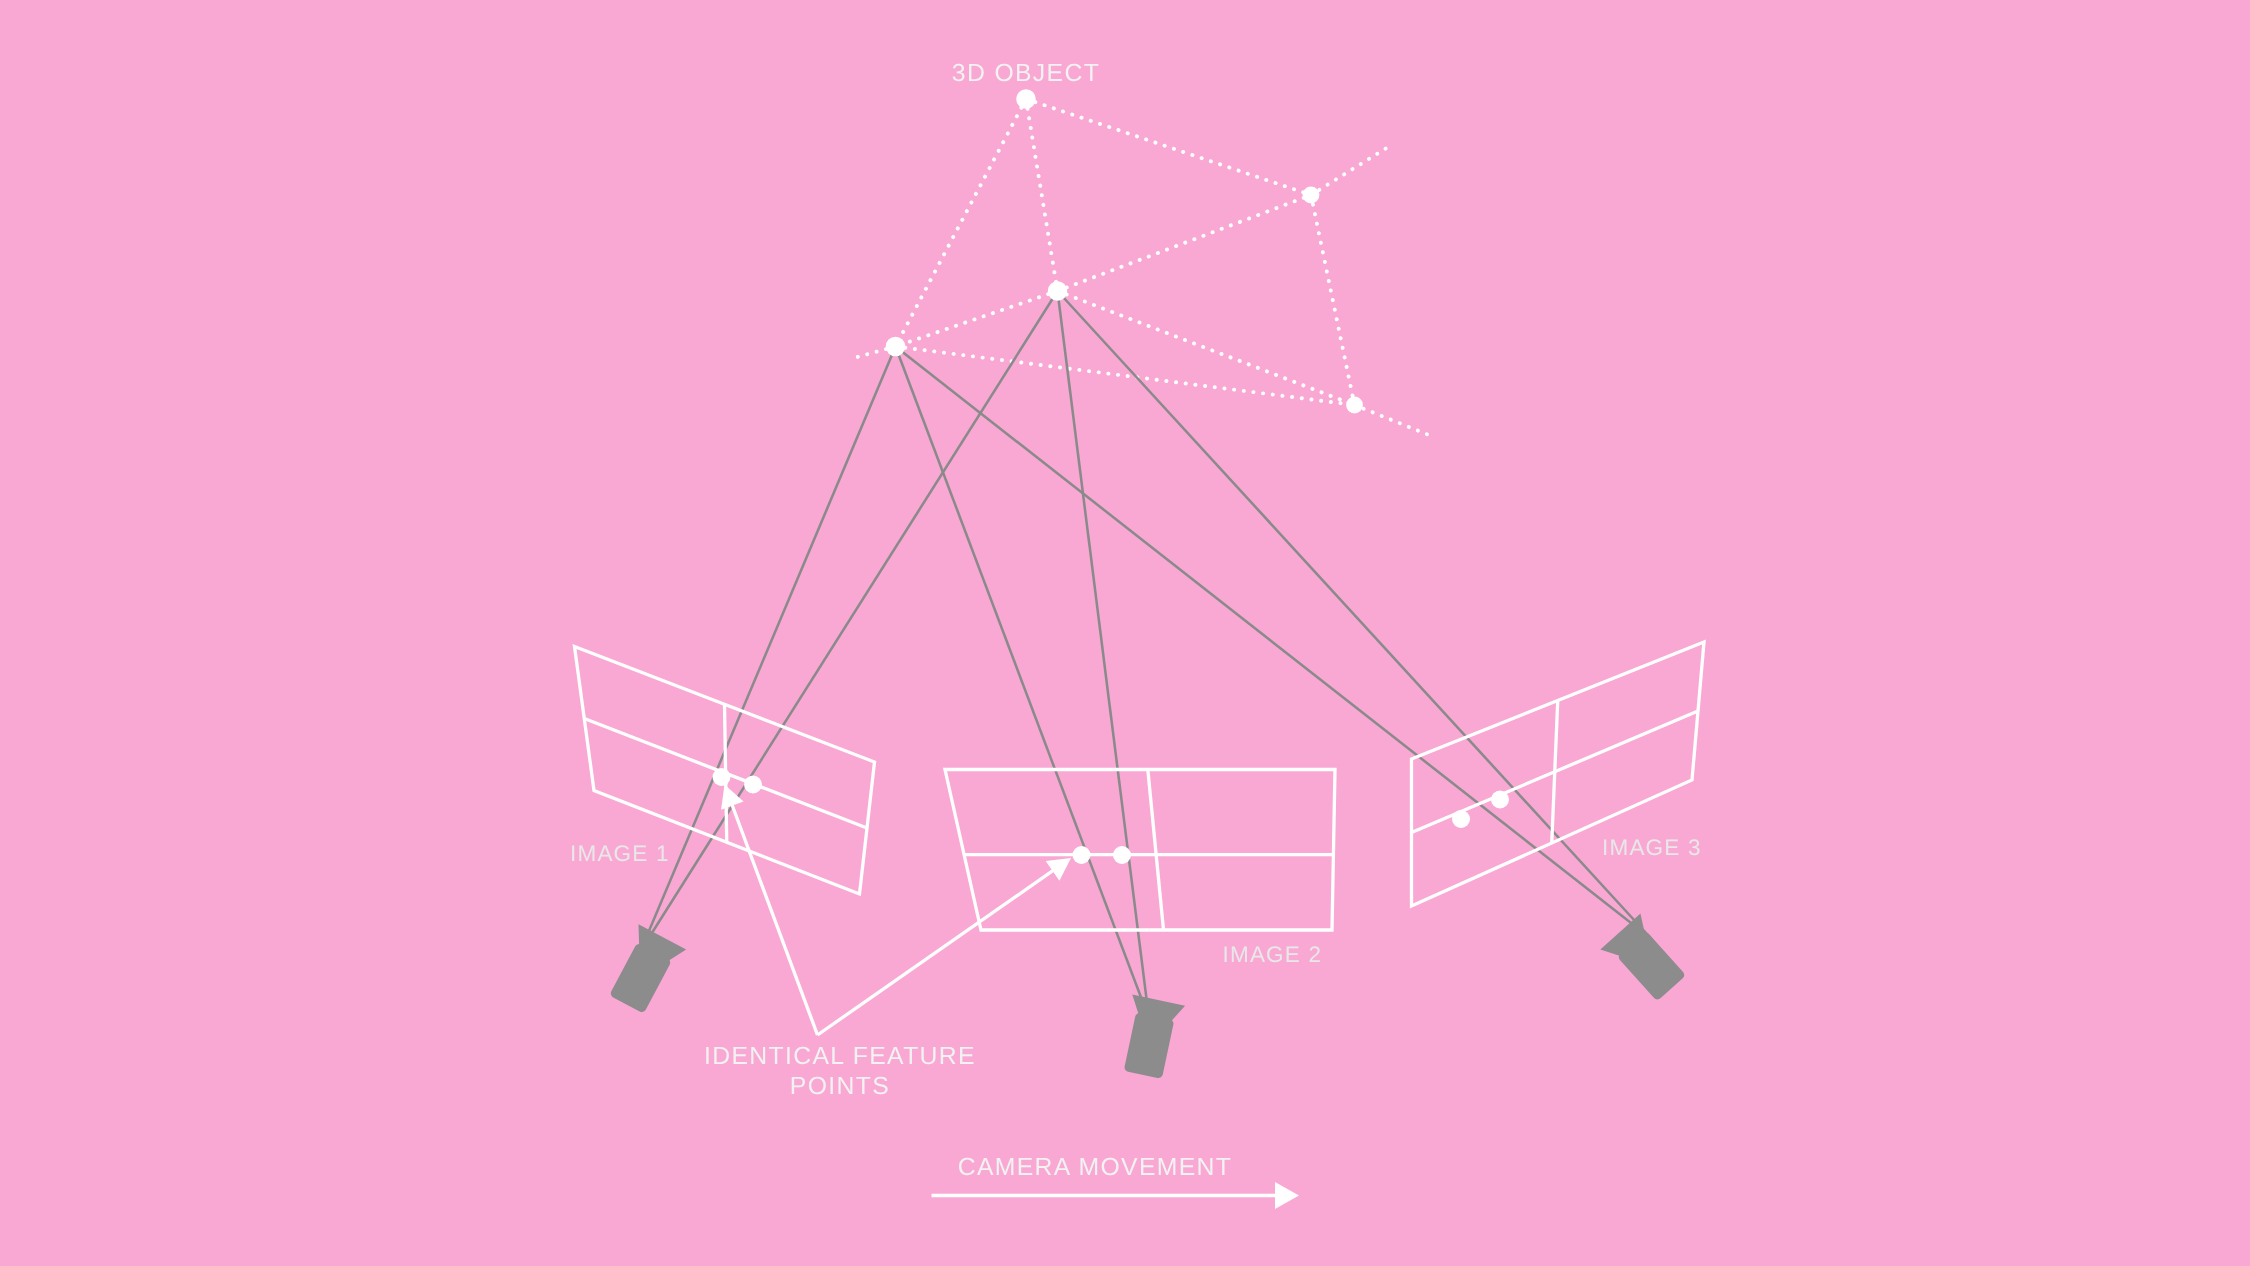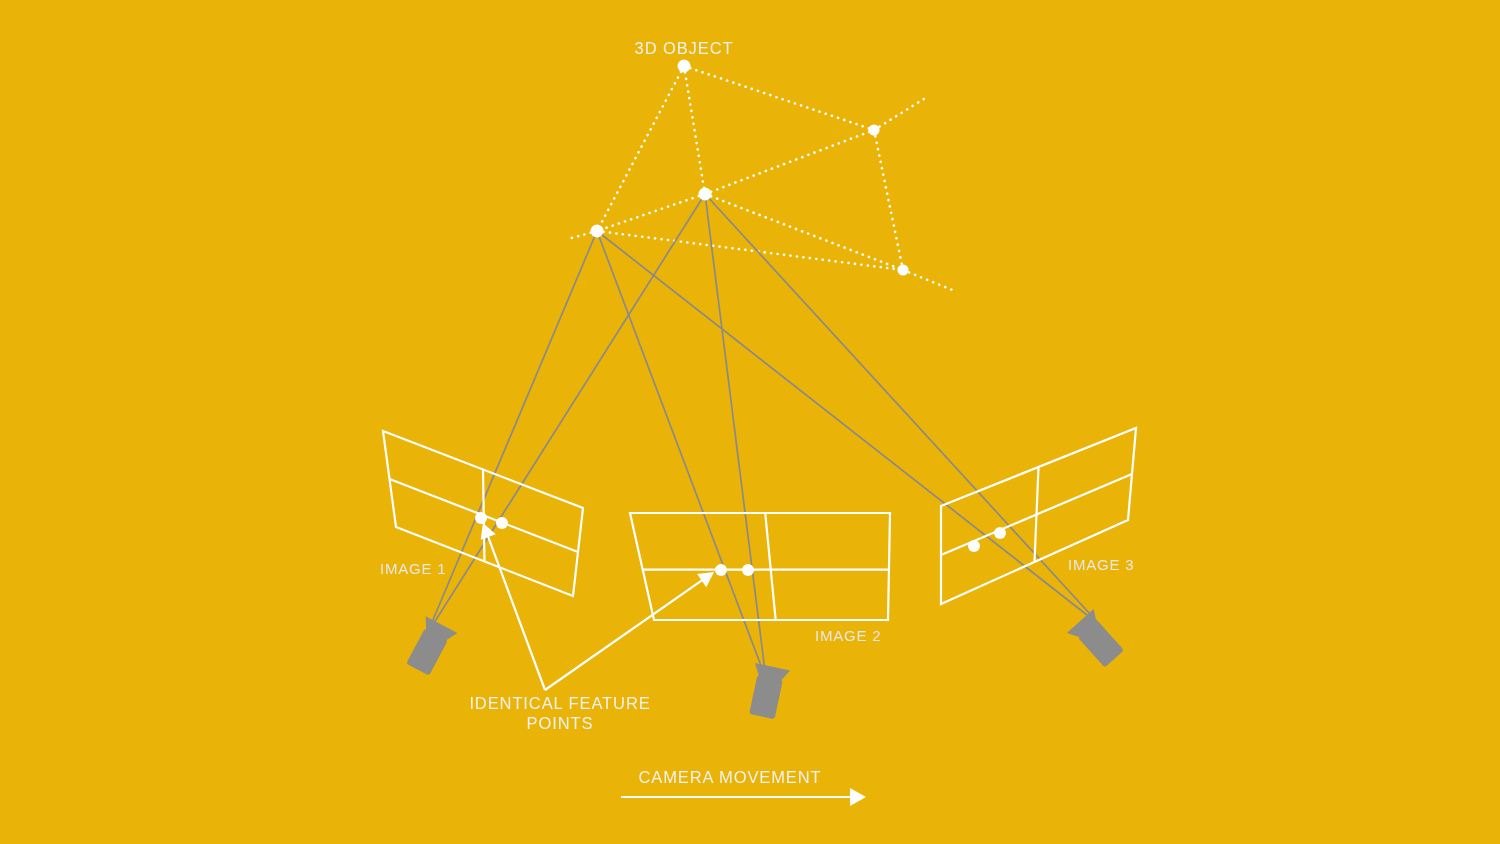--- a/index.html
+++ b/index.html
@@ -10,21 +10,21 @@
   body {
     width: 1500px;
     height: 844px;
     overflow: hidden;
     font-family: "Liberation Sans", sans-serif;
   }
   #stage {
     position: relative;
     width: 1500px;
     height: 844px;
-    background: #eab308;
+    background: #f9a8d4;
   }
   svg#diagram {
     position: absolute;
     top: 0;
     left: 0;
     width: 1500px;
     height: 844px;
     display: block;
   }
   .diag-label {

